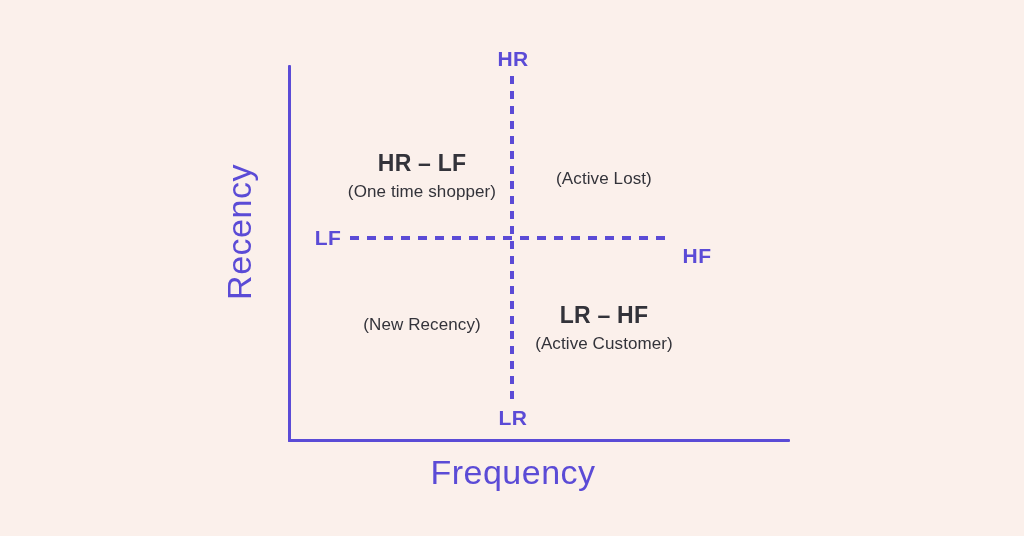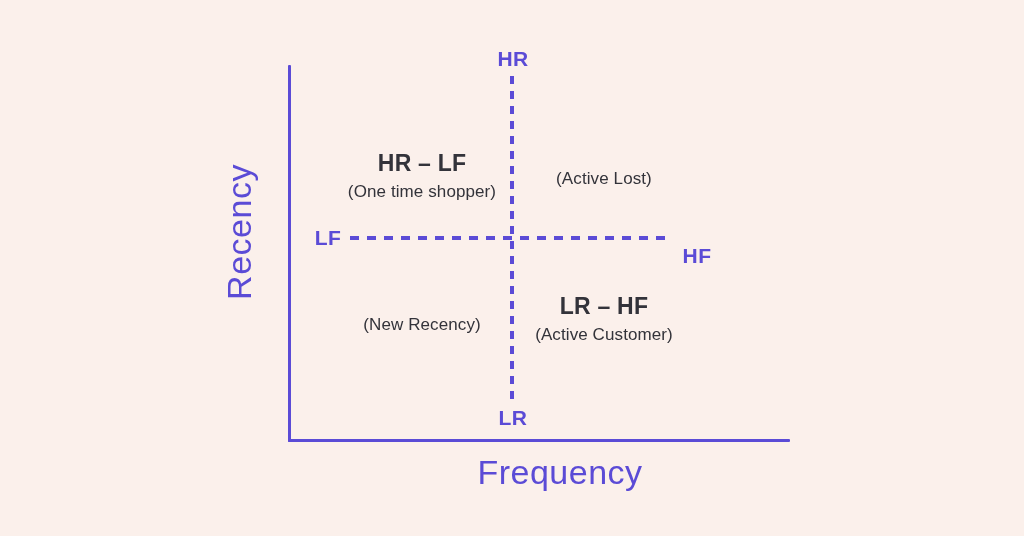--- a/index.html
+++ b/index.html
@@ -96,21 +96,20 @@
   .axis-title-y {
     left: 239px;
     top: 232px;
     transform: translate(-50%, -50%) rotate(-90deg);
     transform-origin: center center;
   }
   .axis-title-x {
     left: 513px;
     top: 472px;
     transform: translate(-50%, -50%);
-    margin-left: 47px;
   }
 
   
   .quadrant {
     position: absolute;
     transform: translate(-50%, -50%);
     text-align: center;
     white-space: nowrap;
   }
   .quad-title {
@@ -125,21 +124,21 @@
     font-size: 17px;
     font-weight: 400;
     letter-spacing: 0.1px;
     margin-top: 7px;
     line-height: 1.1;
   }
 
   .quad-hr-lf { left: 422px; top: 176px; }
   .quad-hr-hf { left: 604px; top: 176px; }
   .quad-lr-lf { left: 422px; top: 322px; }
-  .quad-lr-hf { left: 604px; top: 319px; }
+  .quad-lr-hf { left: 604px; top: 328px; }
 </style>
 </head>
 <body>
 
 <div id="canvas">
 
   <div class="axis-y"></div>
   <div class="axis-x"></div>
 
   <div class="divider-v"></div>

